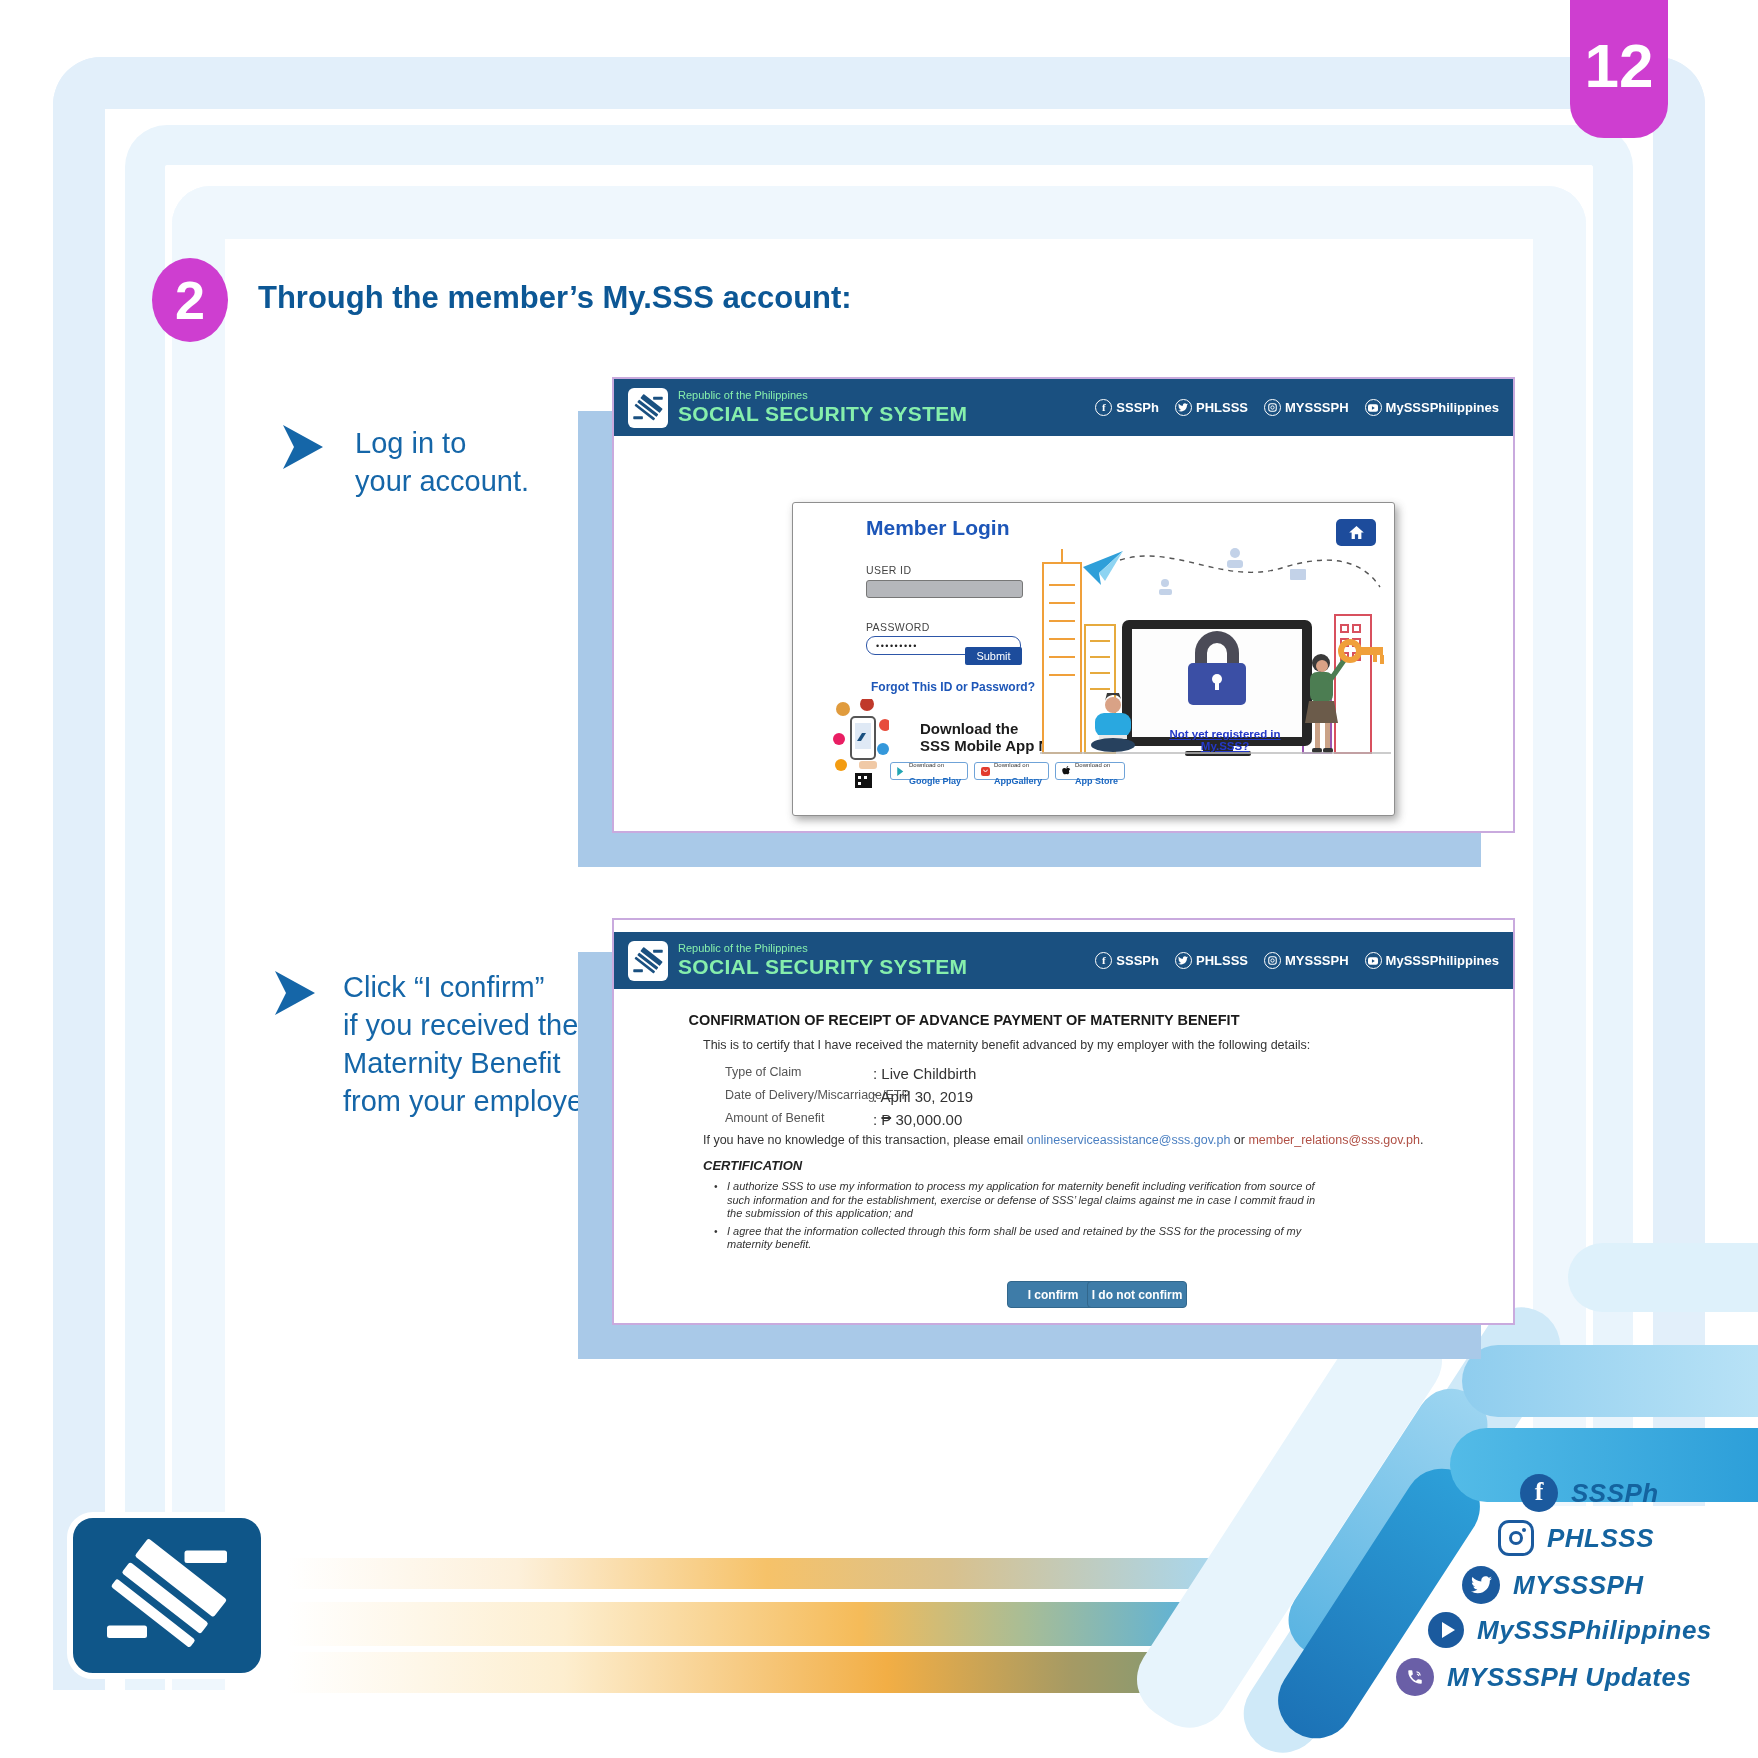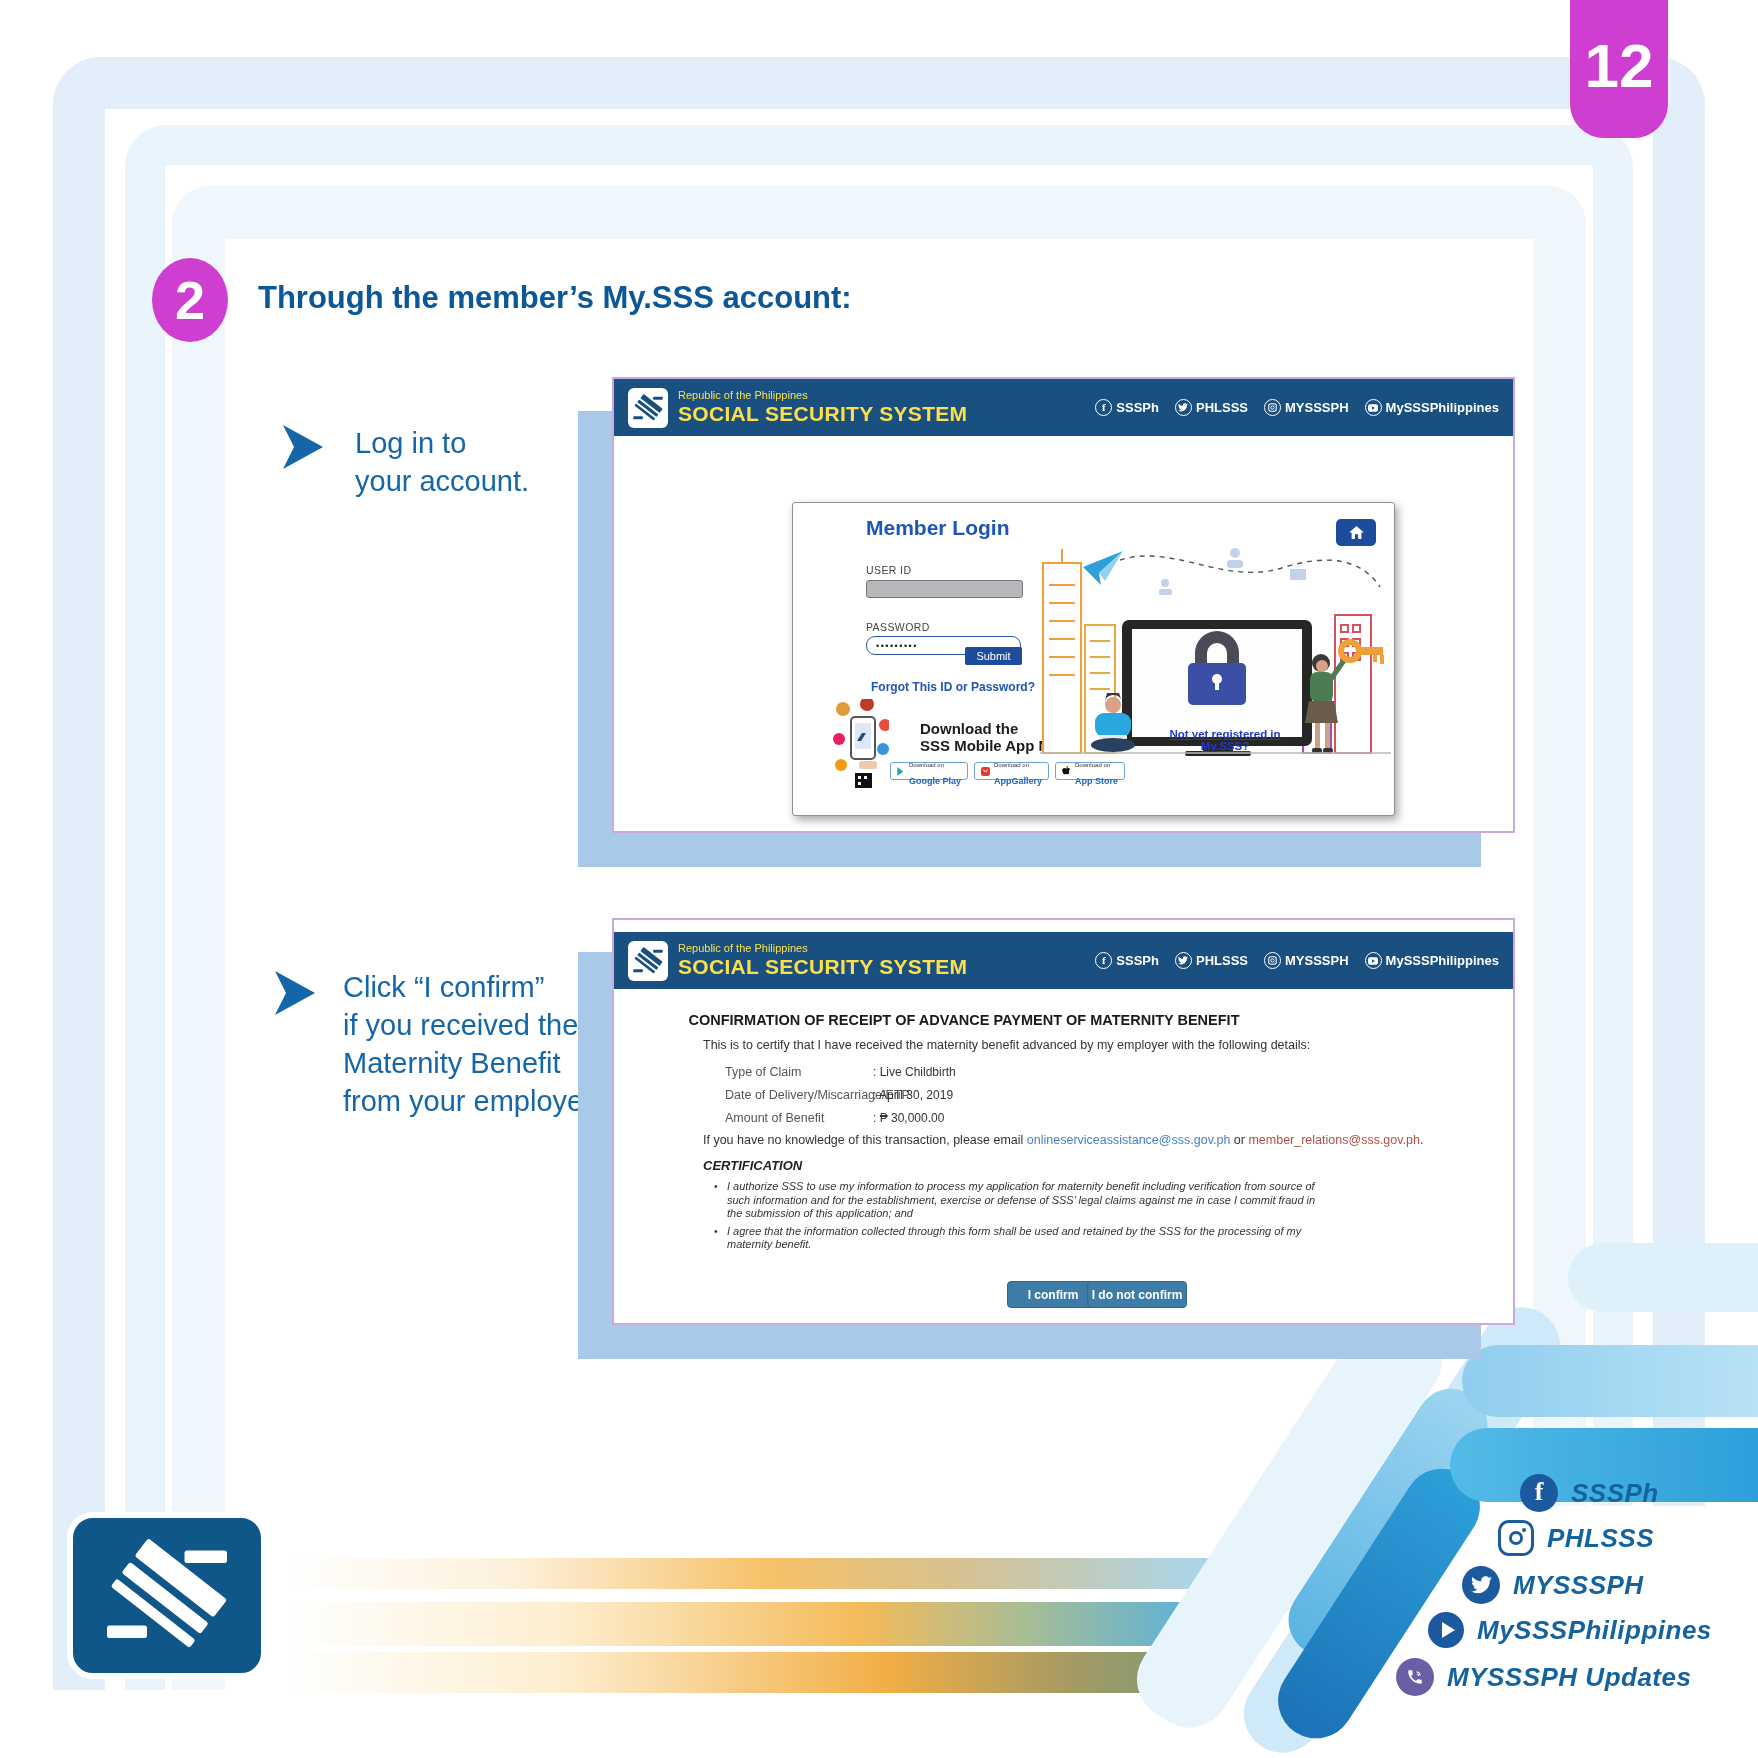--- a/index.html
+++ b/index.html
@@ -42,21 +42,21 @@
   #bulletText2 { left: 343px; top: 968px; }
 
   
   #shot1Back { left: 578px; top: 411px; width: 903px; height: 456px; background: #a9c9e8; }
   #shot1 { left: 612px; top: 377px; width: 903px; height: 456px; background: #fff; border: 2px solid #c9aade; }
   #shot2Back { left: 578px; top: 952px; width: 903px; height: 407px; background: #a9c9e8; }
   #shot2 { left: 612px; top: 918px; width: 903px; height: 407px; background: #fff; border: 2px solid #c9aade; padding-top: 12px; }
 
   .sssbar { height: 57px; background: #1a5080; display: flex; align-items: center; padding: 0 14px; gap: 10px; }
   .sss-chip { width: 40px; height: 40px; background: #fff; border-radius: 6px; display: flex; align-items: center; justify-content: center; flex: 0 0 auto; }
-  .sssbar-titles { line-height: 1.15; color: #fde047; white-space: nowrap; }
+  .sssbar-titles { line-height: 1.15; color: #86efac; white-space: nowrap; }
   .sssbar-rep { font-size: 11px; }
   .sssbar-name { font-size: 21px; font-weight: 700; letter-spacing: .3px; }
   .sssbar-socials { margin-left: auto; display: flex; gap: 16px; align-items: center; }
   .sb-item { display: flex; align-items: center; gap: 4px; color: #fff; font-weight: 700; font-size: 13px; white-space: nowrap; }
   .sb-circ { width: 17px; height: 17px; border: 1.4px solid #fff; border-radius: 50%; display: flex; align-items: center; justify-content: center; font-size: 11px; line-height: 1; }
 
   
   #loginPanel { left: 178px; top: 123px; width: 603px; height: 314px; background: #fff; border: 1px solid #8f8f8f; border-radius: 3px; box-shadow: 3px 4px 9px rgba(60,60,60,.45); }
   #mlTitle { left: 73px; top: 13px; font-size: 21px; color: #1d56b8; font-weight: 600; }
   #homeBtn { right: 18px; top: 16px; width: 40px; height: 27px; background: #1d4c9c; border-radius: 5px; display: flex; align-items: center; justify-content: center; }
@@ -74,21 +74,21 @@
   .bt-top { font-size: 6px; color: #333; }
   .bt-store { font-size: 9px; font-weight: 700; color: #1a66c0; }
   #phoneIllo { left: 40px; top: 196px; width: 56px; height: 92px; }
   #illo { left: 242px; top: 42px; width: 361px; height: 218px; }
   #notReg { left: 352px; top: 225px; width: 160px; text-align: center; font-size: 11.5px; font-weight: 700; color: #2338c8; text-decoration: underline; }
 
   
   #cfTitle { left: 60px; top: 92px; width: 580px; text-align: center; font-size: 14.5px; font-weight: 700; color: #1a1a1a; }
   #cfIntro { left: 89px; top: 118px; font-size: 12.5px; color: #333; }
   .cf-label { position: absolute; left: 111px; font-size: 12.5px; color: #555; }
-  .cf-value { position: absolute; left: 259px; font-size: 12px; color: #333; }
+  .cf-value { position: absolute; left: 259px; font-size: 15px; color: #333; }
   #cfEmail { left: 89px; top: 213px; font-size: 12.5px; color: #333; }
   .em-blue { color: #4a7fc1; margin-top: 16px; } .em-red { color: #b05045; }
   #certHead { left: 89px; top: 238px; font-size: 13px; font-weight: 700; font-style: italic; color: #222; }
   #certList { left: 100px; top: 260px; width: 610px; }
   .cert-item { position: relative; padding-left: 13px; font-size: 11px; font-style: italic; color: #333; line-height: 13.5px; margin-bottom: 4px; }
   .cert-item::before { content: "•"; position: absolute; left: 0; top: 0; font-size: 10px; color: #333; }
   .cf-btn { position: absolute; top: 361px; height: 27px; background: #3e7ca8; border: 1px solid #32678c; border-radius: 4px; color: #fff; font-size: 12px; font-weight: 700; display: flex; align-items: center; justify-content: center; }
   #btnConfirm { left: 393px; width: 92px; }
   #btnNotConfirm { left: 473px; width: 100px; }
 

